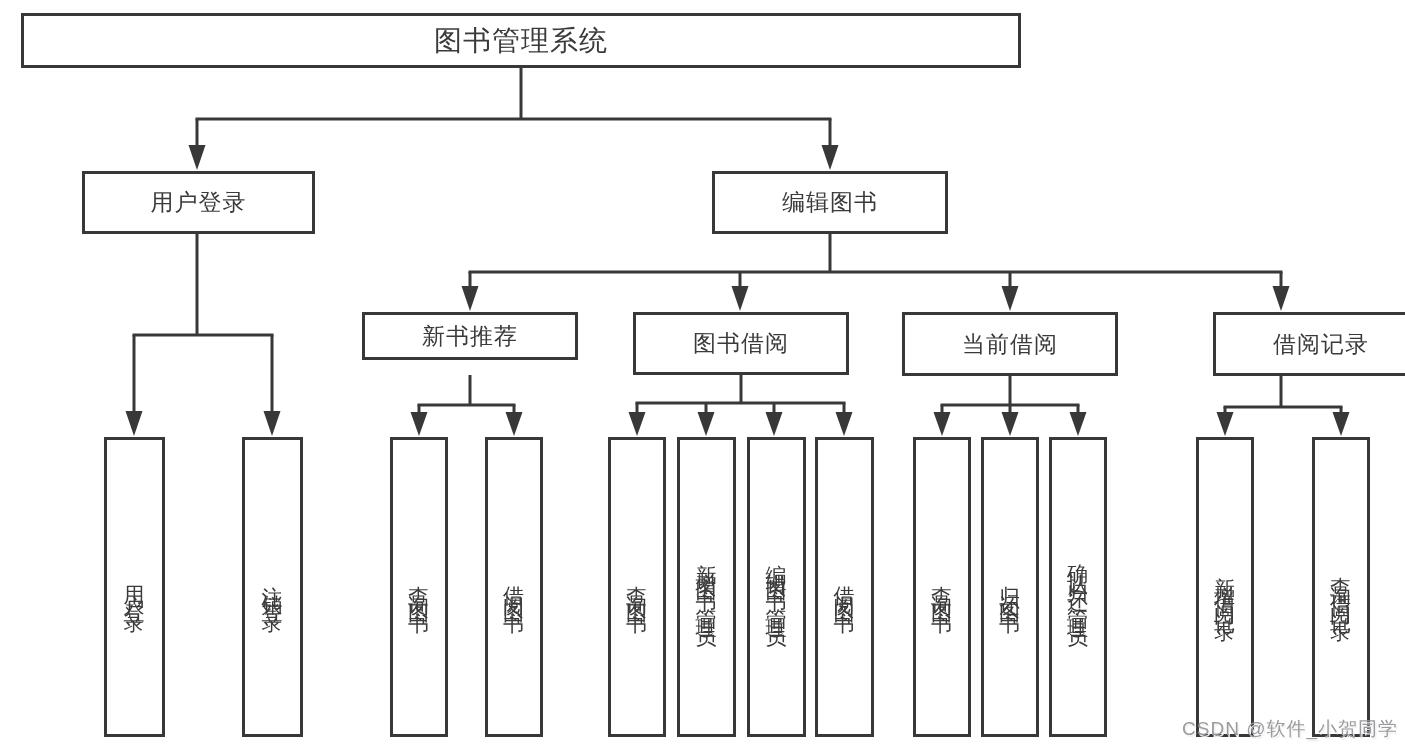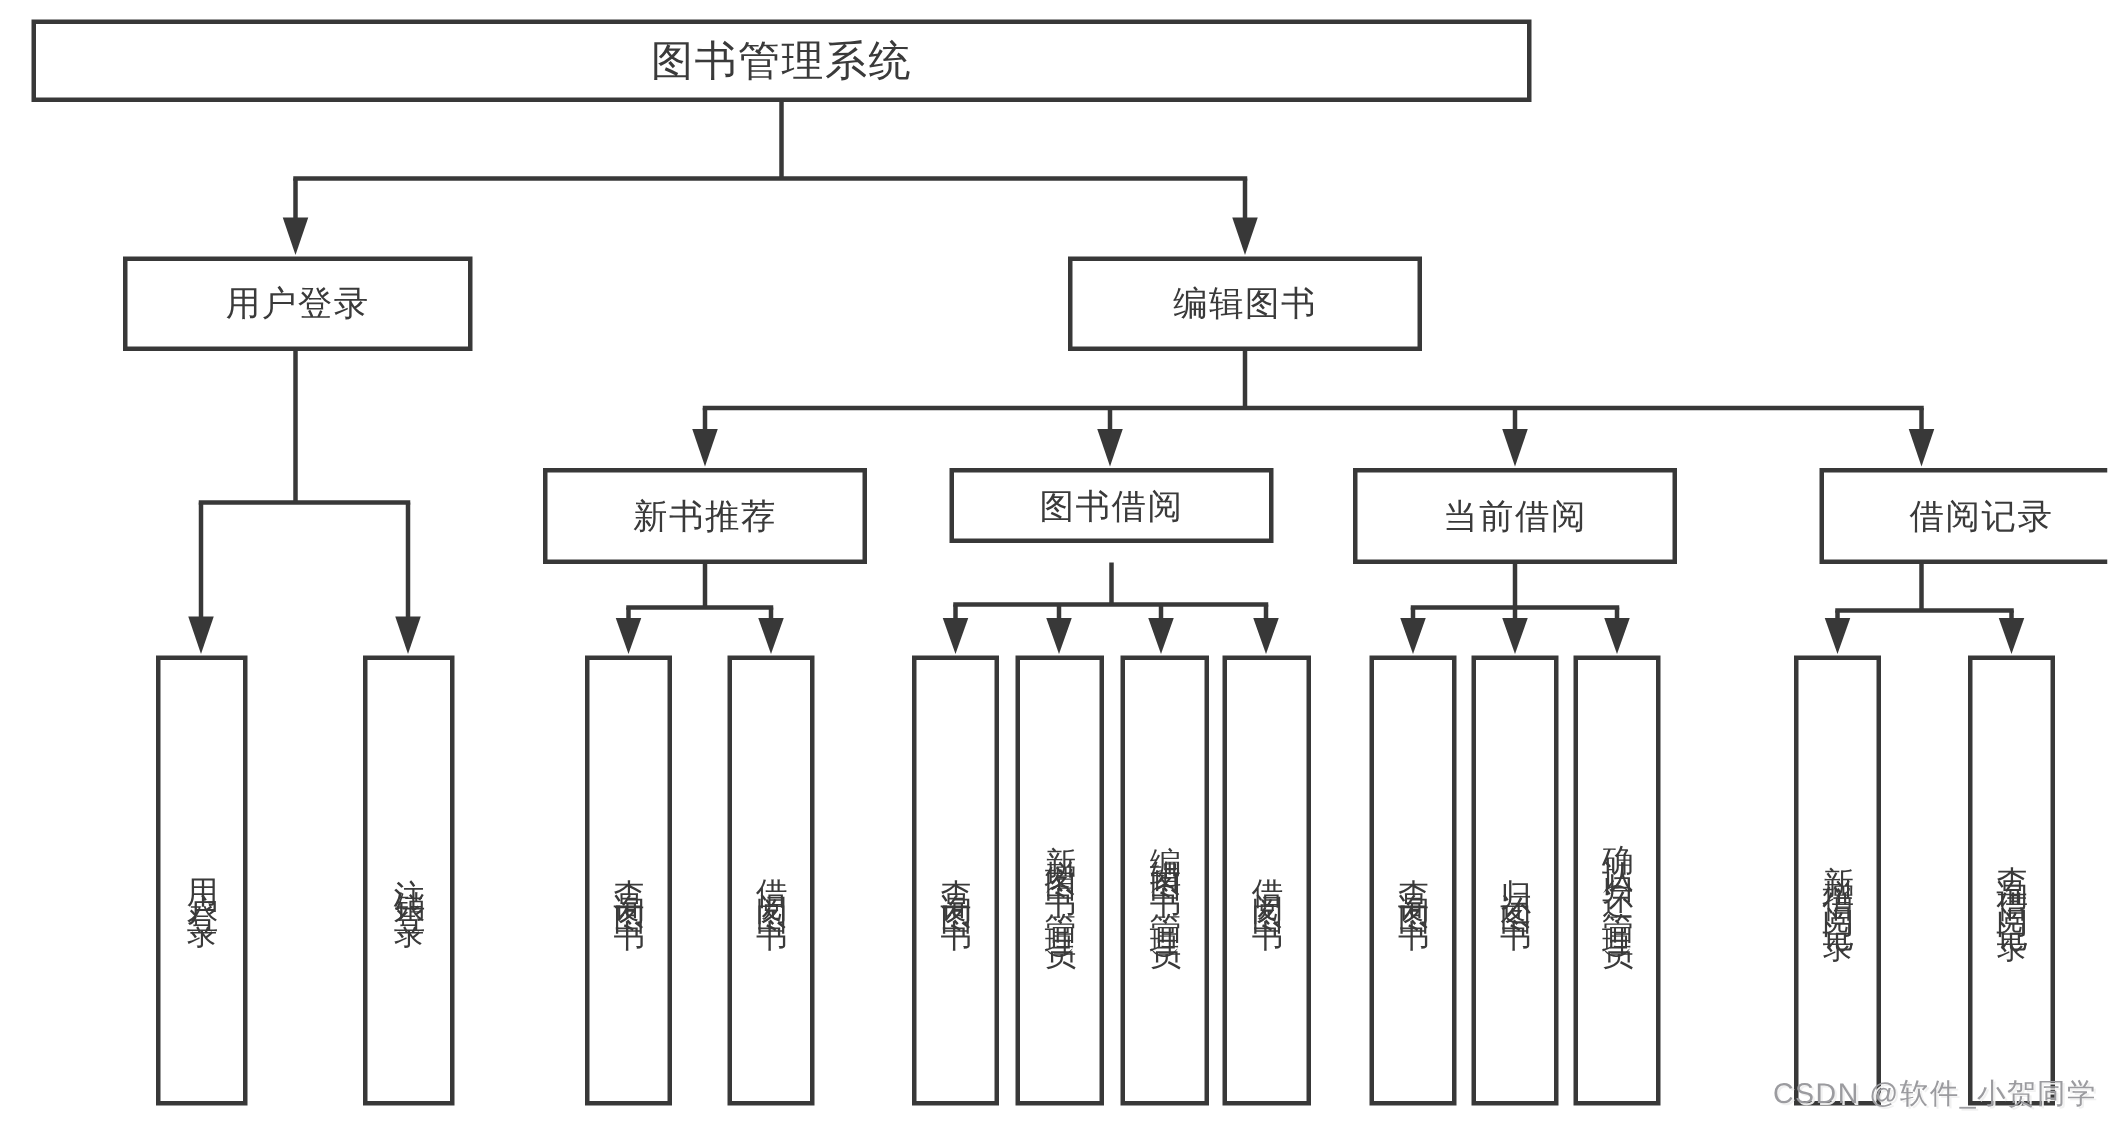--- a/index.html
+++ b/index.html
@@ -125,22 +125,22 @@
       <polygon points="1225,436 1216.5,412 1233.5,412"></polygon>
       <polygon points="1341,436 1332.5,412 1349.5,412"></polygon>
     </g>
   </svg>
 
   <div class="box hbox root" style="left:21px;top:13px;width:1000px;height:55px;">图书管理系统</div>
 
   <div class="box hbox" style="left:82px;top:171px;width:233px;height:63px;">用户登录</div>
   <div class="box hbox" style="left:712px;top:171px;width:236px;height:63px;">编辑图书</div>
 
-  <div class="box hbox" style="left:362px;top:312px;width:216px;height:64px;">新书推荐</div>
-  <div class="box hbox" style="left:633px;top:312px;width:216px;height:50px;">图书借阅</div>
+  <div class="box hbox" style="left:362px;top:312px;width:216px;height:48px;">新书推荐</div>
+  <div class="box hbox" style="left:633px;top:312px;width:216px;height:63px;">图书借阅</div>
   <div class="box hbox" style="left:902px;top:312px;width:216px;height:64px;">当前借阅</div>
   <div class="box hbox" style="left:1173px;top:312px;width:216px;height:64px;margin-left:40px;">借阅记录</div>
 
   <div class="box vbox" style="left:104px;width:61px;">用户登录</div>
   <div class="box vbox" style="left:242px;width:61px;">注销登录</div>
 
   <div class="box vbox" style="left:390px;width:58px;">查询图书</div>
   <div class="box vbox" style="left:485px;width:58px;">借阅图书</div>
 
   <div class="box vbox" style="left:608px;width:58px;">查询图书</div>

